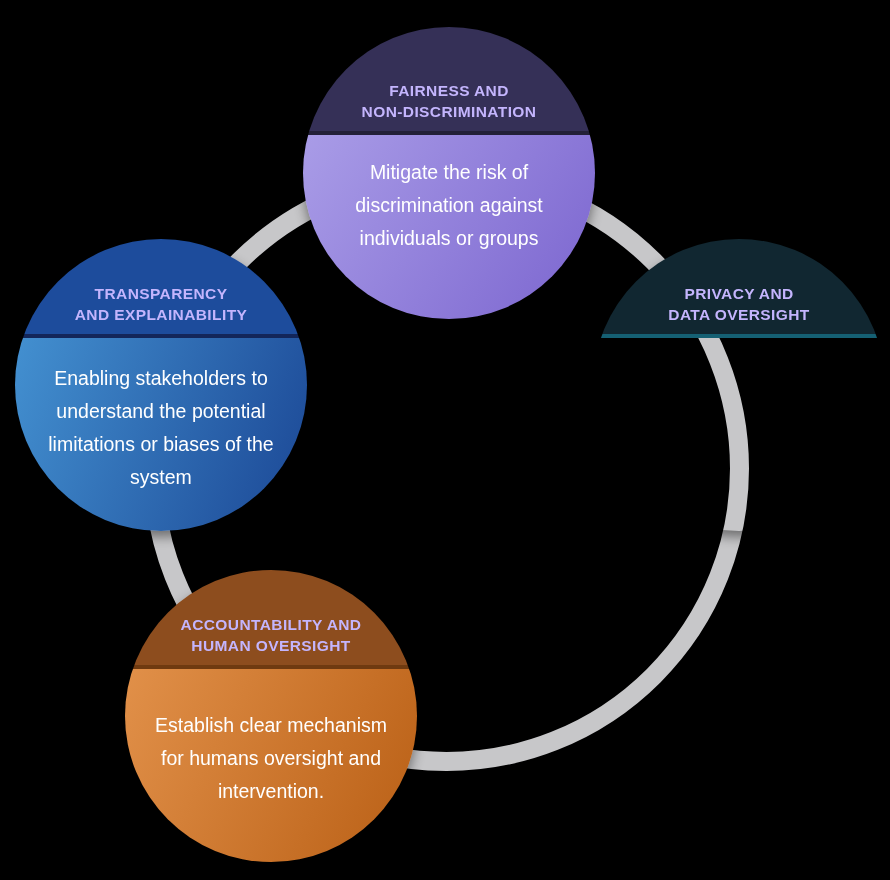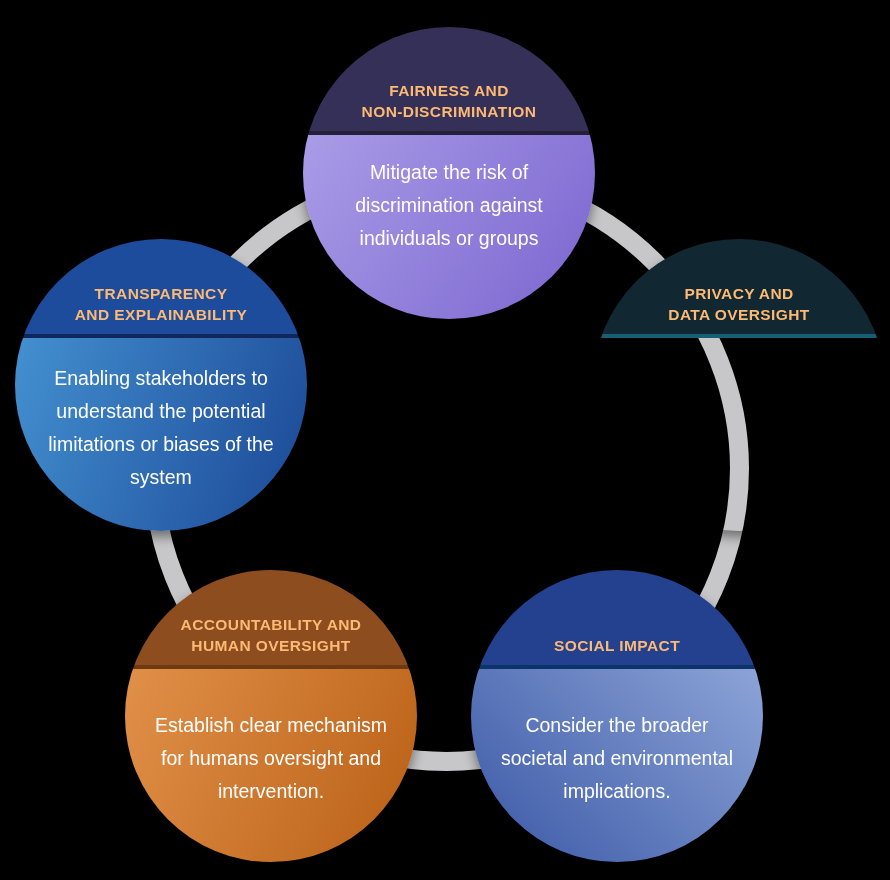--- a/index.html
+++ b/index.html
@@ -51,21 +51,21 @@
     height: 86px;
     flex: 0 0 auto;
     display: flex;
     align-items: flex-end;
     justify-content: center;
     padding-bottom: 9px;
   }
   .node--fairness .node-header { height: 95px; }
 
   .node-title {
-    color: #fdba74;
+    color: #c4b5fd;
     font-weight: bold;
     font-size: 15.5px;
     line-height: 21px;
     letter-spacing: 0.4px;
     text-align: center;
     white-space: pre-line;
   }
   .node-sep {
     flex: 0 0 auto;
     height: 4px;
@@ -137,25 +137,14 @@
     </div>
     <div class="node-sep"></div>
     <div class="node-body">
       <div class="node-text">Enabling stakeholders to
 understand the potential
 limitations or biases of the
 system</div>
     </div>
   </div>
 
-  <div class="node node--social" style="--head: #24418f; --sep: #0d336b; --g-angle: 225deg; --g-from: #8ca4d7; --g-to: #3a57a5;">
-    <div class="node-header">
-      <div class="node-title">SOCIAL IMPACT</div>
-    </div>
-    <div class="node-sep"></div>
-    <div class="node-body">
-      <div class="node-text">Consider the broader
-societal and environmental
-implications.</div>
-    </div>
-  </div>
 
 </div>
 
 </body></html>

